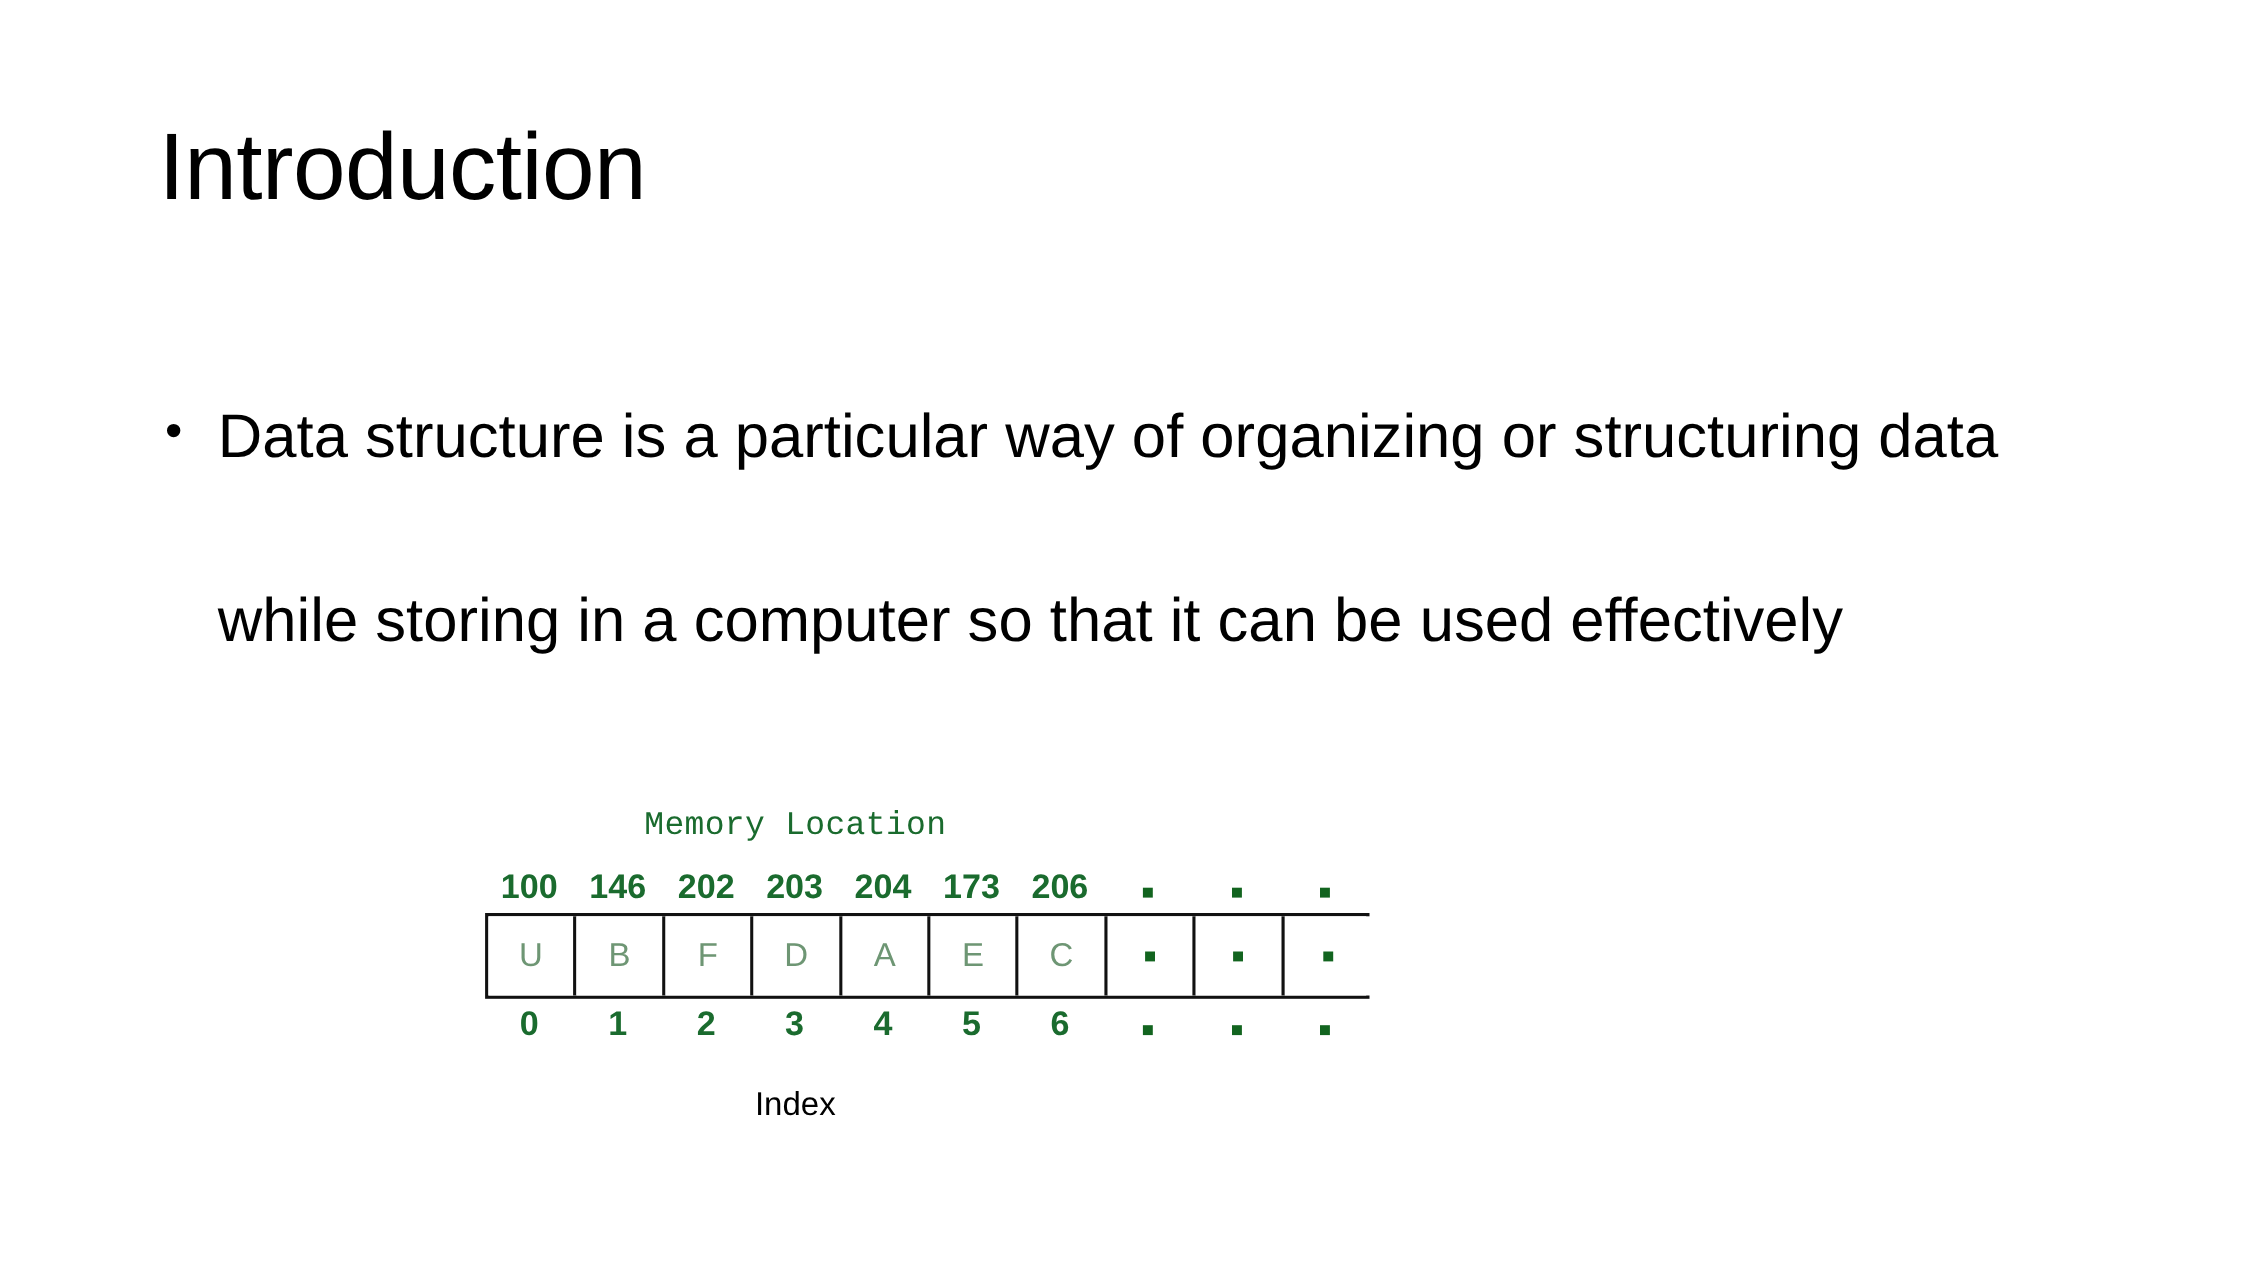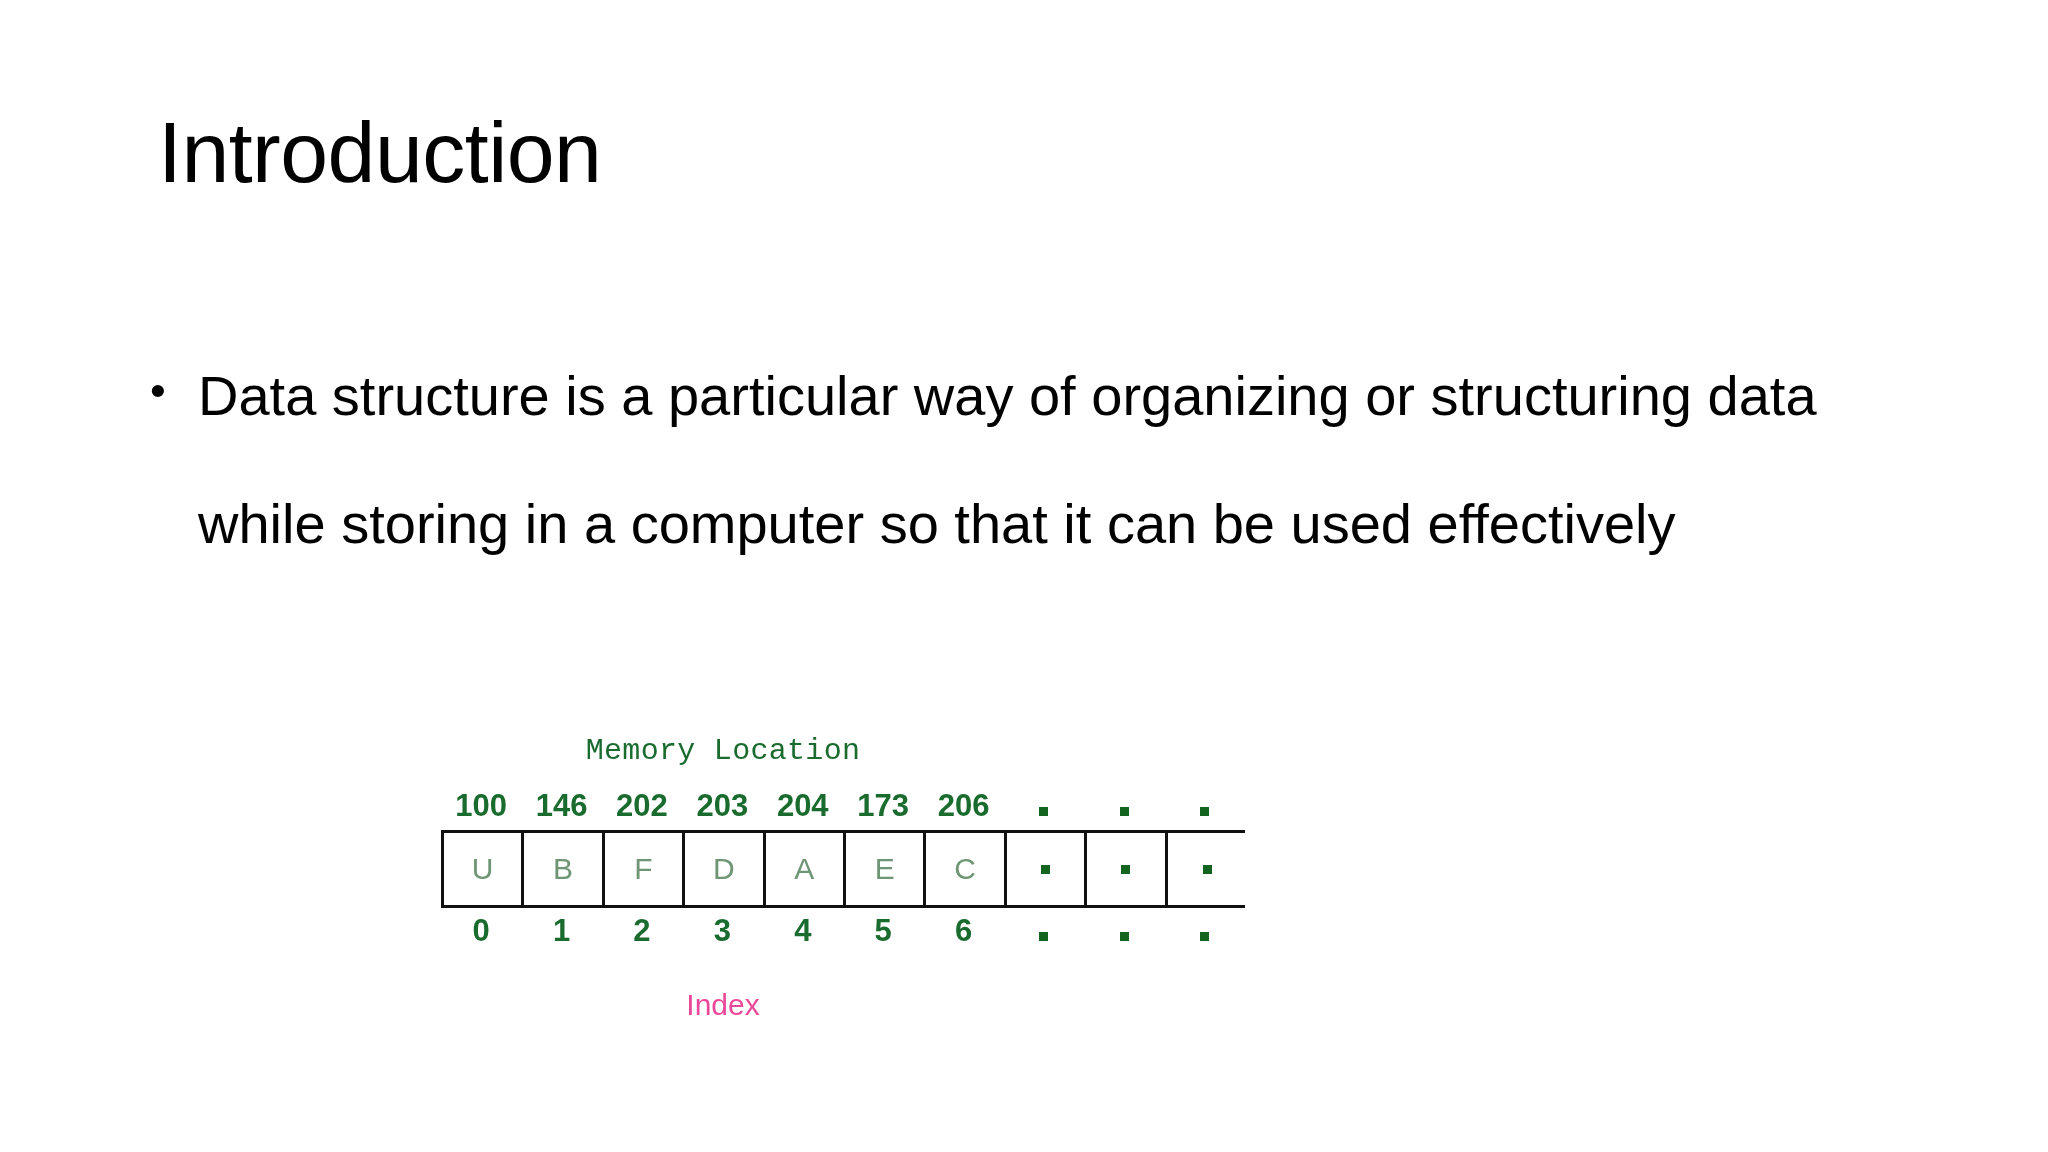--- a/index.html
+++ b/index.html
@@ -17,21 +17,21 @@
   .slide {
     position: relative;
     width: 2048px;
     height: 1152px;
     background: #ffffff;
   }
 
   
   .slide-title {
     position: absolute;
-    left: 158px;
+    left: 144px;
     top: 106px;
     font-size: 86px;
     line-height: 1.08;
     font-weight: 400;
     color: #000000;
     letter-spacing: -0.5px;
     white-space: nowrap;
   }
 
   
@@ -59,21 +59,21 @@
   .bullet-lines {
     flex: 1 1 auto;
   }
   .bullet-line {
     font-size: 56px;
     line-height: 1.0;
     color: #000000;
     white-space: nowrap;
   }
   .bullet-line + .bullet-line {
-    margin-top: 72px;
+    margin-top: 112px;
   }
 
   
   .diagram {
     position: absolute;
     left: 441px;
     top: 734px;
     width: 804px;
   }
 
@@ -134,21 +134,21 @@
   .sq {
     display: inline-block;
     width: 9px;
     height: 9px;
     background: #12641f;
   }
 
   .index-label {
     font-size: 30px;
     font-weight: 400;
-    color: #ec4899;
+    color: #000000;
     text-align: center;
     margin-top: 42px;
     padding-right: 240px;
   }
 </style>
 </head>
 <body>
 
 <div class="slide">
 

